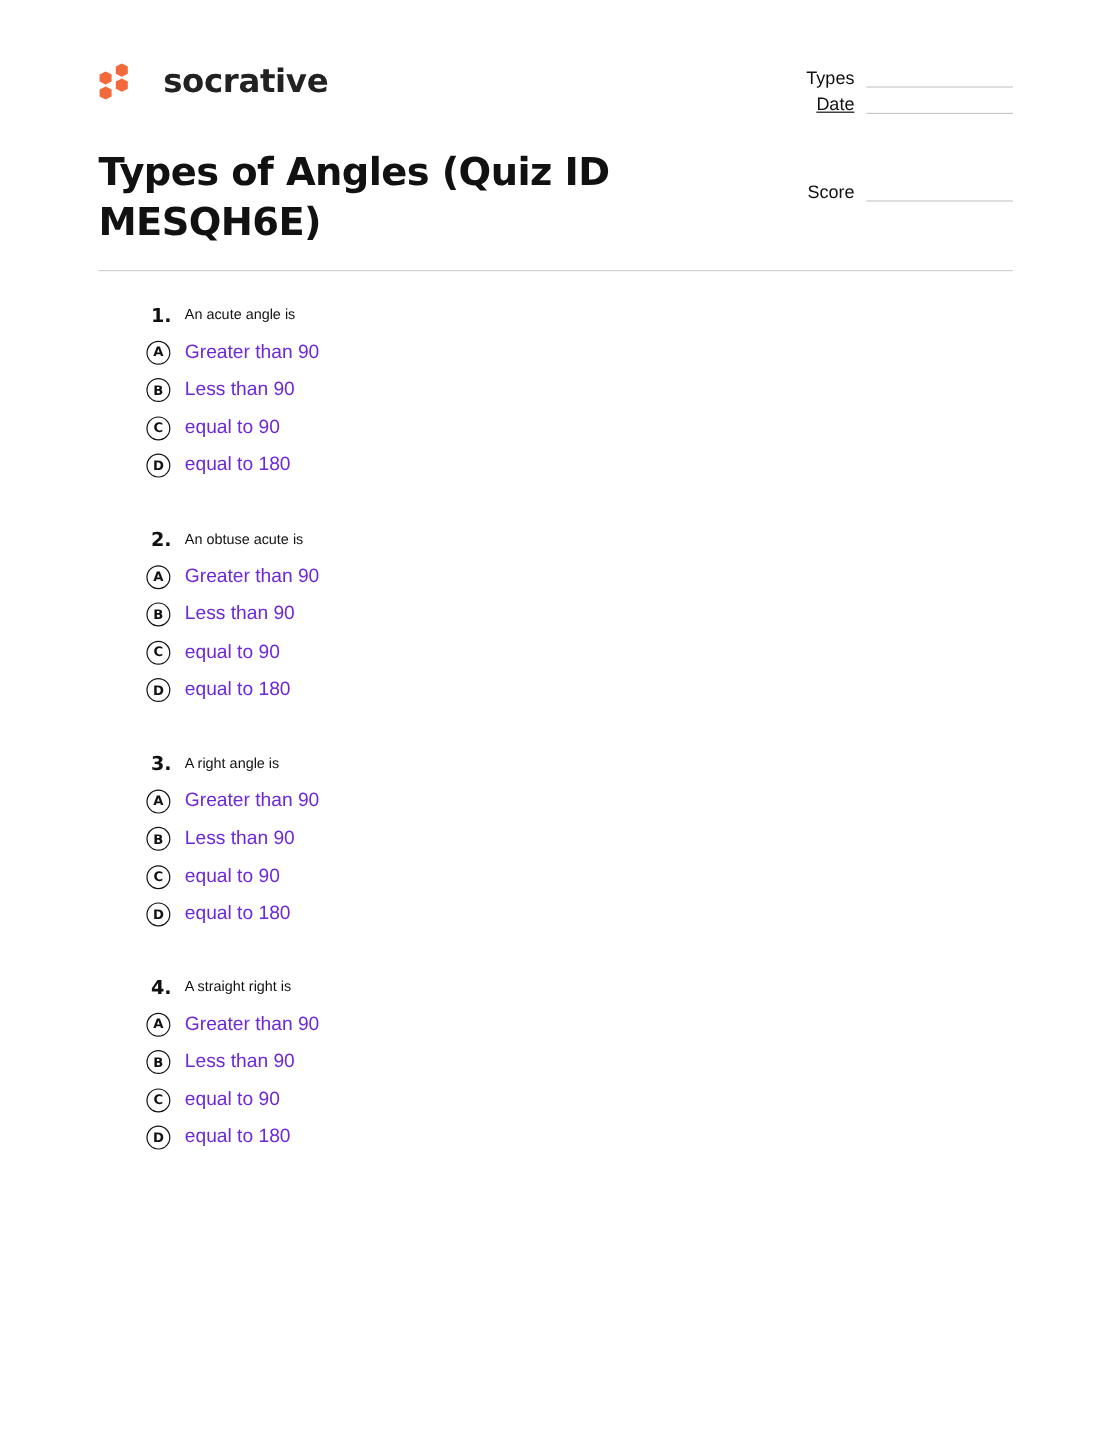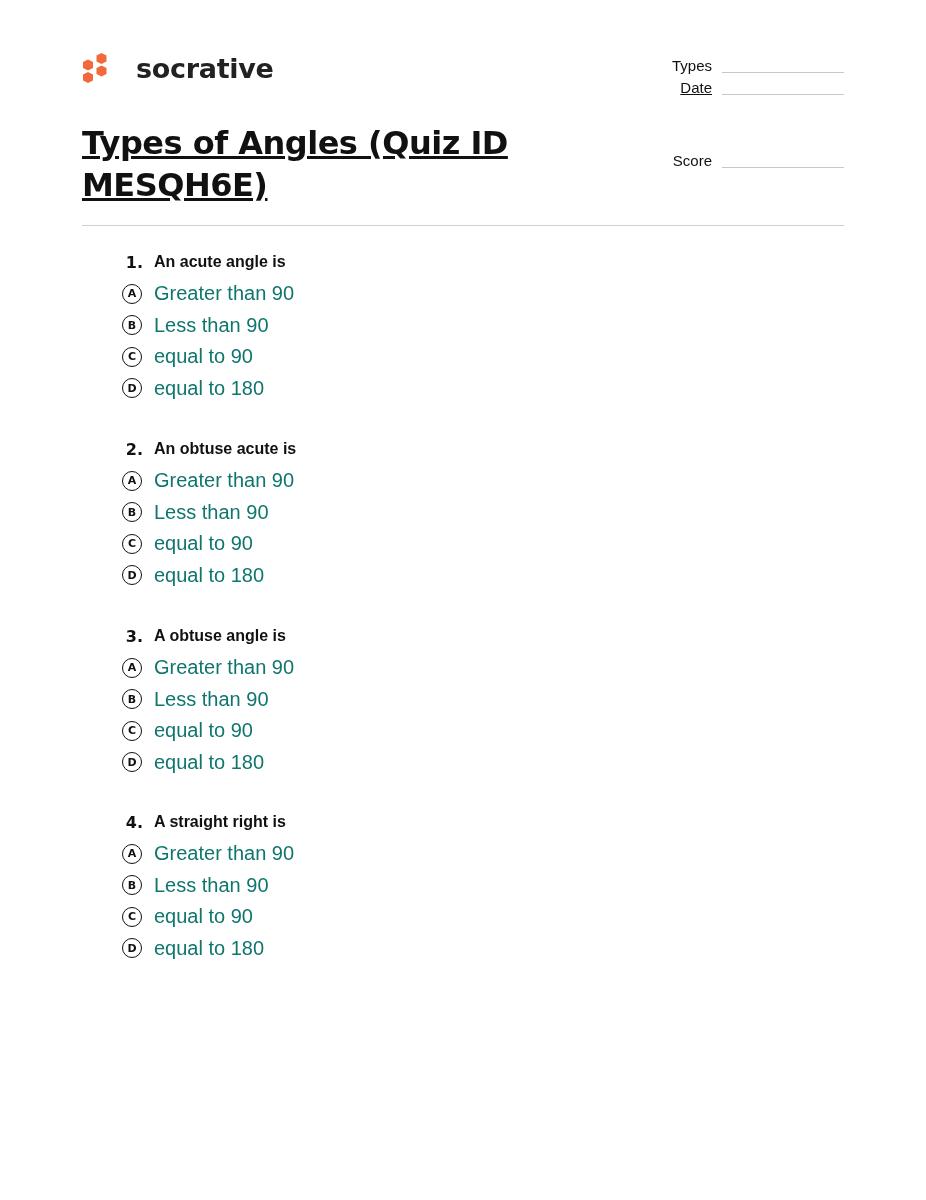--- a/index.html
+++ b/index.html
@@ -1,33 +1,33 @@
 <!DOCTYPE html>
 <html><head>
 <meta charset="utf-8">
 <style>
   html, body { margin:0; padding:0; background:#ffffff; }
   body { width:926px; height:1200px; position:relative; font-family:"Liberation Sans", sans-serif; color:#111; overflow:hidden; }
   .logo { position:absolute; left:81px; top:52px; display:flex; align-items:center; }
   .logo svg { display:block; }
   .logo-text { font-family:"DejaVu Sans", sans-serif; font-size:27px; font-weight:bold; color:#222; margin-left:27px; letter-spacing:-0.3px; line-height:1; margin-top:-3px;}
-  .title { position:absolute; left:82px; top:122px; width:500px; font-family:"DejaVu Sans", sans-serif; font-weight:bold; font-size:32px; line-height:42px; color:#111; letter-spacing:-0.5px;text-decoration:underline; }
+  .title { position:absolute; left:82px; top:122px; width:500px; font-family:"DejaVu Sans", sans-serif; font-weight:bold; font-size:32px; line-height:42px; color:#111; letter-spacing:-0.5px; }
   .field { position:absolute; display:flex; align-items:flex-end; }
   .field-label { font-size:15px; color:#111; text-align:right; width:62px; margin-right:10px; line-height:18px; }
   .field-line { width:122px; border-bottom:1px solid #c8c8c8; height:1px; margin-bottom:2px; }
   .divider { position:absolute; left:82px; top:225px; width:762px; height:1px; background:#d0d0d0; }
   .question { position:absolute; left:120px; }
   .q-head { display:flex; align-items:center; height:22px; }
   .q-num { font-family:"DejaVu Sans", sans-serif; font-weight:bold; font-size:16px; width:34px; text-align:right; padding-right:0; box-sizing:border-box; margin-right:0; }
   .q-num-wrap { width:34px; display:flex; justify-content:flex-end; padding-right:11px; box-sizing:border-box;}
-  .q-text { font-size:16px; color:#111;font-weight:bold; }
+  .q-text { font-size:12px; color:#111; }
   .opt { display:flex; align-items:center; height:22px; margin-top:9.5px; }
   .opt:first-of-type { margin-top:6px; }
   .bubble { width:20px; height:20px; border:1.6px solid #111; border-radius:50%; box-sizing:border-box; display:flex; align-items:center; justify-content:center; font-family:"DejaVu Sans", sans-serif; font-weight:bold; font-size:11px; margin-left:2px; margin-right:12px; }
-  .opt-text { font-size:20px; color:#0f766e; }
+  .opt-text { font-size:16px; color:#6d28d9; }
 </style>
 </head>
 <body>
 
 <div class="logo">
   <svg width="28" height="36" viewBox="0 0 28 36">
     <g fill="#f26a3b">
       <polygon points="20.5,1 25.5,3.5 25.5,9.5 20.5,12 15.5,9.5 15.5,3.5"></polygon>
       <polygon points="7,7.5 12,10 12,16 7,18.5 2,16 2,10"></polygon>
       <polygon points="20.5,13.5 25.5,16 25.5,22 20.5,24.5 15.5,22 15.5,16"></polygon>
@@ -101,21 +101,21 @@
       <div class="opt">
         <span class="bubble">D</span>
         <span class="opt-text">equal to 180</span>
       </div>
     </div>
     <div class="question" style="top: 625px;">
       <div class="q-head">
         <span class="q-num-wrap">
           <span class="q-num">3.</span>
         </span>
-        <span class="q-text">A obtuse angle is</span>
+        <span class="q-text">A right angle is</span>
       </div>
       <div class="opt">
         <span class="bubble">A</span>
         <span class="opt-text">Greater than 90</span>
       </div>
       <div class="opt">
         <span class="bubble">B</span>
         <span class="opt-text">Less than 90</span>
       </div>
       <div class="opt">

